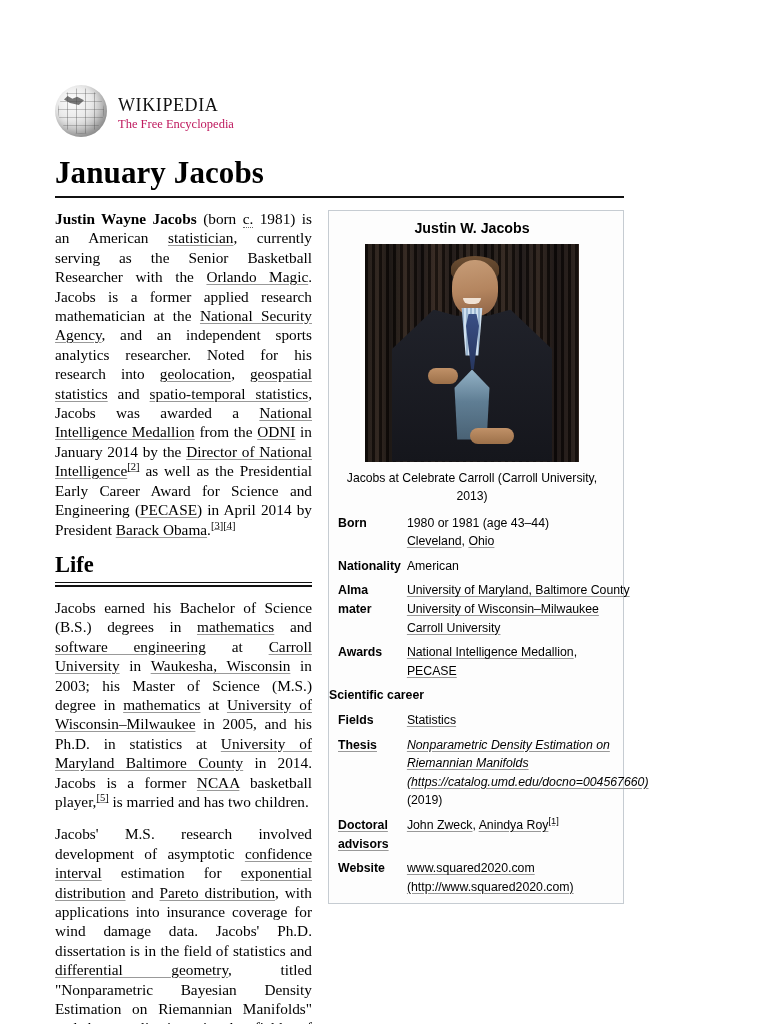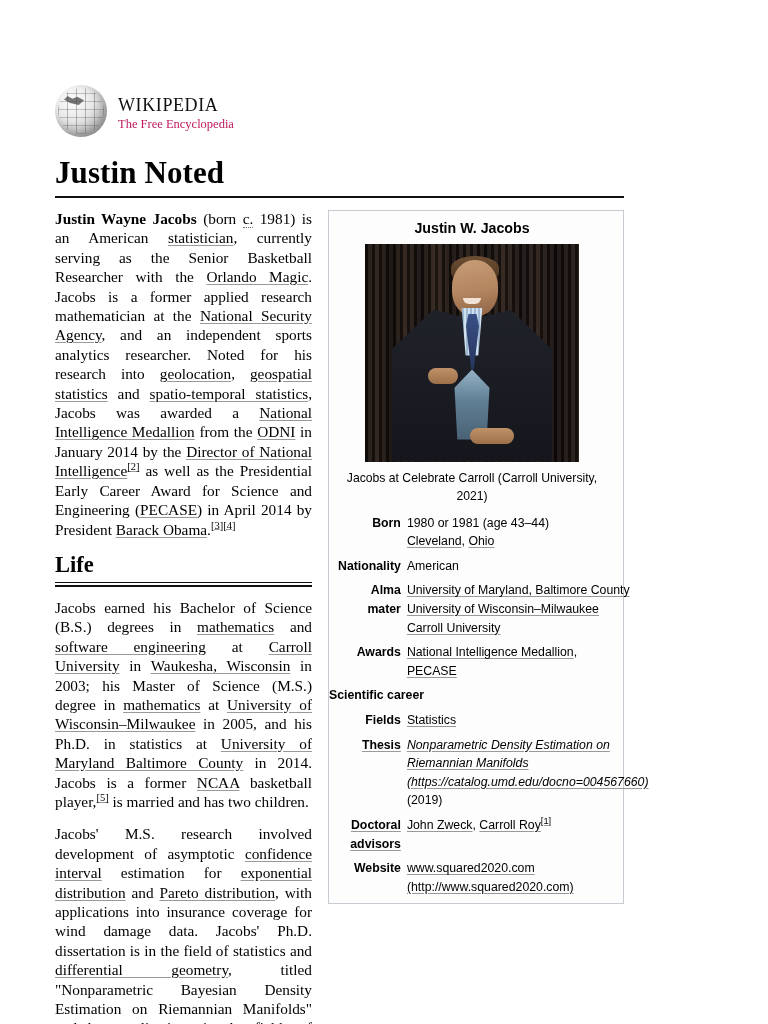--- a/index.html
+++ b/index.html
@@ -222,21 +222,21 @@
     line-height: 18px;
     padding: 7px 9px 6px 9px;
   }
   table.ib-table {
     width: 100%;
     border-collapse: collapse;
     font-size: 12.3px;
     line-height: 18.6px;
   }
   table.ib-table th {
-    text-align: right;
+    text-align: left;
     vertical-align: top;
     font-weight: bold;
     width: 90px;
     padding: 3px 6px 3px 9px;
     white-space: normal;
   }
   table.ib-table td {
     text-align: left;
     vertical-align: top;
     padding: 3px 9px 3px 0;
@@ -301,21 +301,21 @@
 <div class="page">
 
   <div class="masthead">
     <div class="globe"></div>
     <div class="wordmark">
       <div class="name">Wikipedia</div>
       <div class="tagline">The Free Encyclopedia</div>
     </div>
   </div>
 
-  <h1 class="page-title">Justin Noted</h1>
+  <h1 class="page-title">January Jacobs</h1>
   <div class="title-rule"></div>
 
   <div class="content">
 
     <div class="infobox">
       <div class="ib-title">Justin W. Jacobs</div>
 
       <div class="ib-image-wrap">
         <div class="photo">
           <div class="backdrop"></div>
@@ -324,21 +324,21 @@
           <div class="smile"></div>
           <div class="suit"></div>
           <div class="shirt"></div>
           <div class="tie"></div>
           <div class="hand-l"></div>
           <div class="award"></div>
           <div class="hand-r"></div>
         </div>
       </div>
 
-      <div class="ib-caption">Jacobs at Celebrate Carroll (Carroll University, 2021)</div>
+      <div class="ib-caption">Jacobs at Celebrate Carroll (Carroll University, 2013)</div>
 
       <table class="ib-table">
         <tbody>
           <tr>
             <th>Born</th>
             <td>
               <span>1980 or 1981 (age 43–44)</span><br>
               <span class="lnk">Cleveland</span><span>, </span><span class="lnk">Ohio</span>
             </td>
           </tr>
@@ -384,21 +384,21 @@
               <span class="lnk it">Nonparametric Density Estimation on Riemannian Manifolds</span>
               <span class="lnk url-chunk">(https://catalog.umd.edu/docno=004567660)</span><span> (2019)</span>
             </td>
           </tr>
 
           <tr>
             <th>
               <span class="lnk">Doctoral advisors</span>
             </th>
             <td>
-              <span class="lnk">John Zweck</span><span>, </span><span class="lnk">Carroll Roy</span><sup class="ref">[1]</sup>
+              <span class="lnk">John Zweck</span><span>, </span><span class="lnk">Anindya Roy</span><sup class="ref">[1]</sup>
             </td>
           </tr>
 
           <tr>
             <th>Website</th>
             <td>
               <span class="lnk">www.squared2020.com</span>
               <span class="lnk">(http://www.squared2020.com)</span>
             </td>
           </tr>

